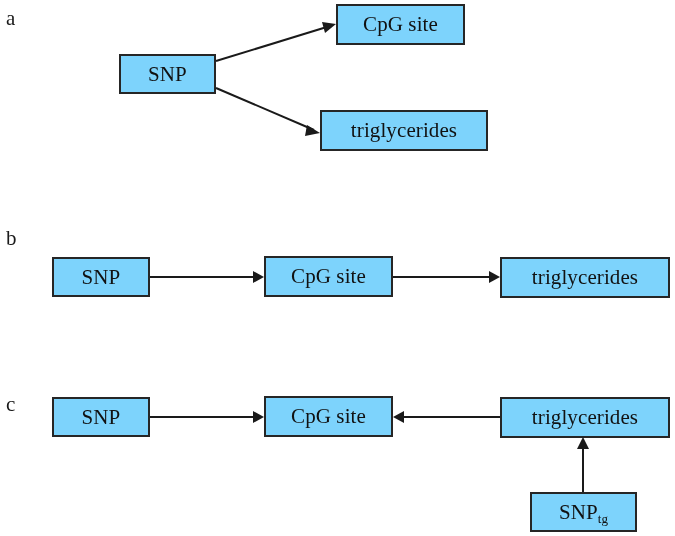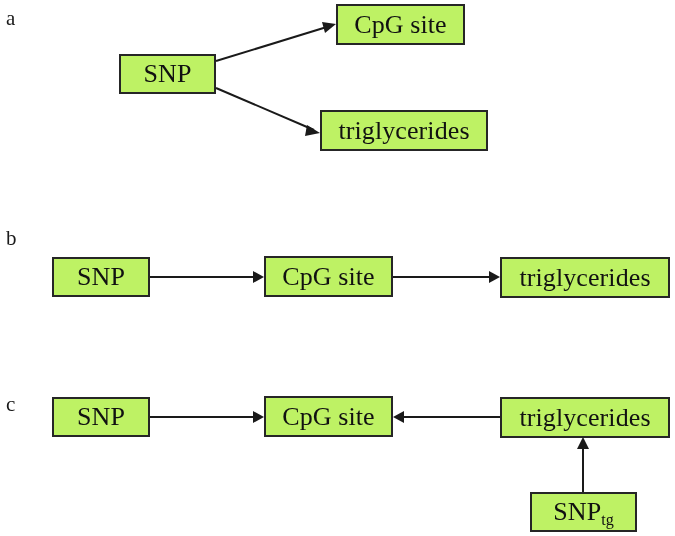--- a/index.html
+++ b/index.html
@@ -18,27 +18,27 @@
   .panel-label {
     position: absolute;
     font-family: "Liberation Serif", "DejaVu Serif", serif;
     font-size: 21px;
     color: #1a1a1a;
     line-height: 1;
   }
   .node {
     position: absolute;
     box-sizing: border-box;
-    background: #bef264;
+    background: #7dd3fc;
     border: 2px solid #262626;
     display: flex;
     align-items: center;
     justify-content: center;
     font-family: "Liberation Serif", "DejaVu Serif", serif;
-    font-size: 26px;
+    font-size: 21px;
     color: #111111;
     white-space: nowrap;
     letter-spacing: 0.1px;
   }
   .node .lbl { display: inline-block; }
   .node sub {
     font-size: 0.62em;
     vertical-align: baseline;
     position: relative;
     top: 0.32em;

